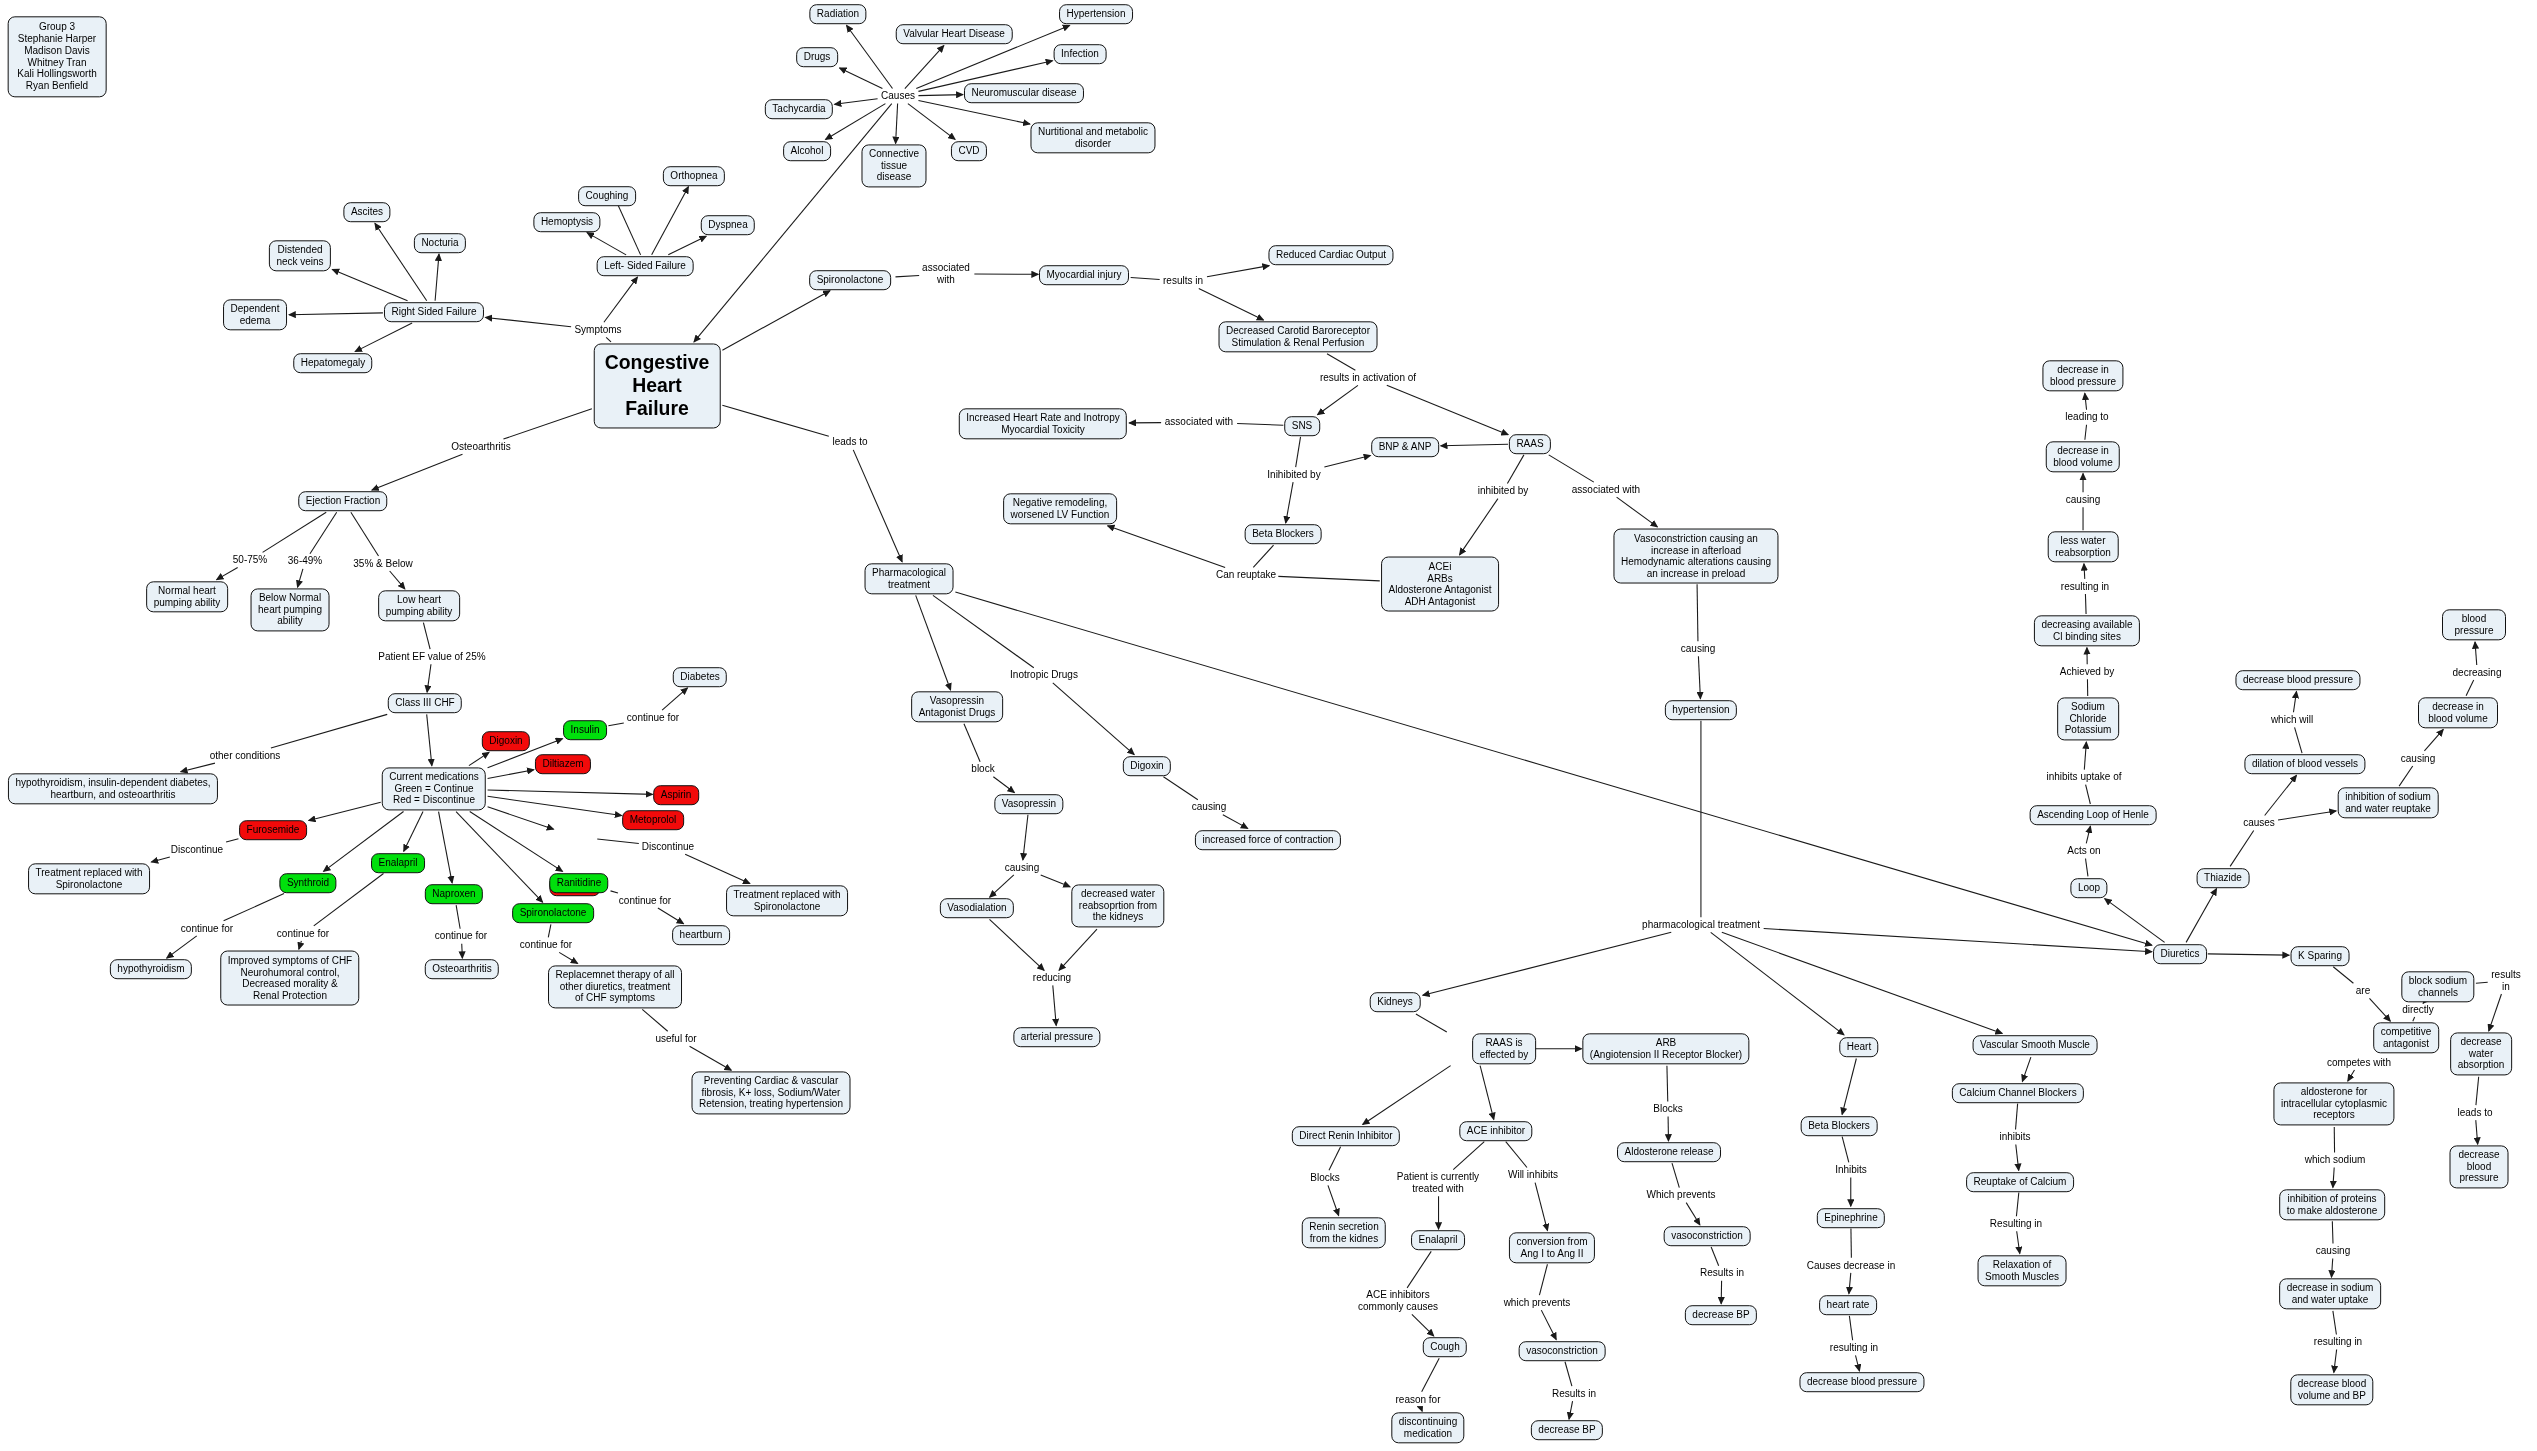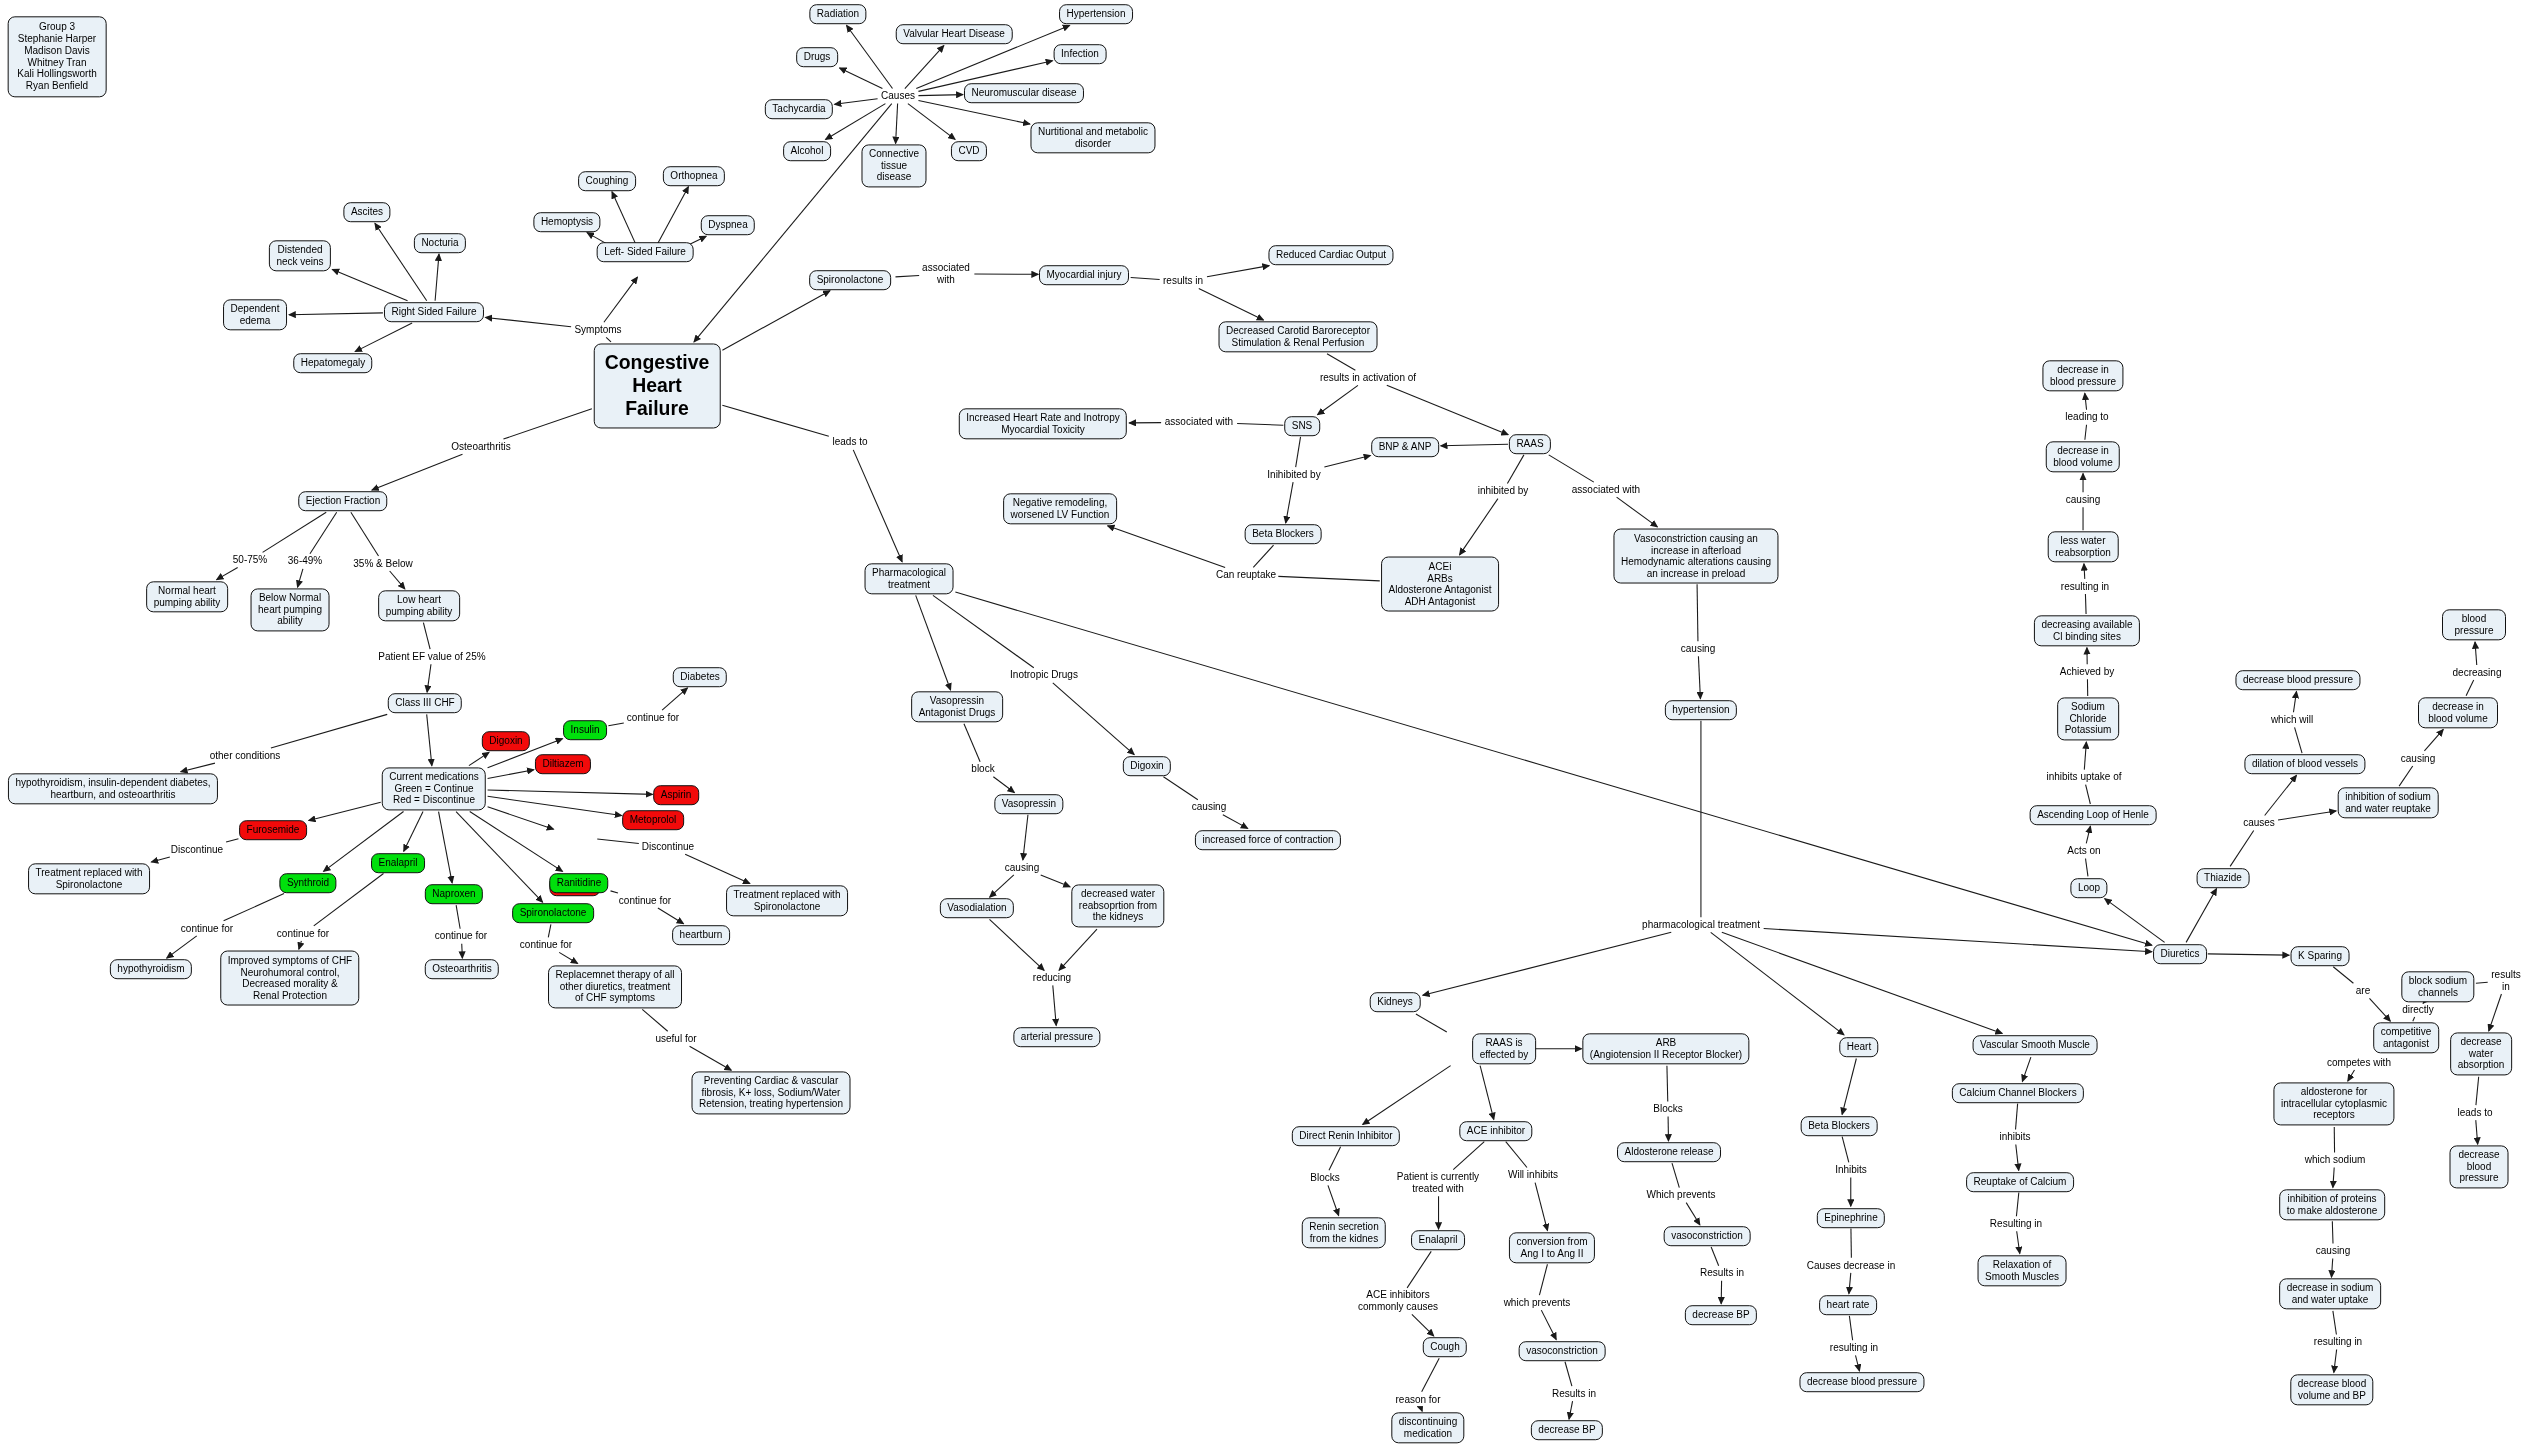--- a/index.html
+++ b/index.html
@@ -242,22 +242,22 @@
     <div class="node box" style="left: 969px; top: 151px;">CVD</div>
     <div class="node label" style="left: 598px; top: 330px;">Symptoms</div>
     <div class="node box" style="left: 434px; top: 312px;">Right Sided Failure</div>
     <div class="node box" style="left: 367px; top: 212px;">Ascites</div>
     <div class="node box" style="left: 300px; top: 256px;">Distended
 neck veins</div>
     <div class="node box" style="left: 440px; top: 243px;">Nocturia</div>
     <div class="node box" style="left: 255px; top: 315px;">Dependent
 edema</div>
     <div class="node box" style="left: 333px; top: 363px;">Hepatomegaly</div>
-    <div class="node box" style="left: 645px; top: 252px; border-radius: 7px;">Left- Sided Failure</div>
-    <div class="node box" style="left: 607px; top: 181px;">Coughing</div>
+    <div class="node box" style="left: 645px; top: 266px;">Left- Sided Failure</div>
+    <div class="node box" style="left: 607px; top: 196px; border-radius: 7px;">Coughing</div>
     <div class="node box" style="left: 567px; top: 222px;">Hemoptysis</div>
     <div class="node box" style="left: 694px; top: 176px;">Orthopnea</div>
     <div class="node box" style="left: 728px; top: 225px;">Dyspnea</div>
     <div class="node box" style="left: 850px; top: 280px;">Spironolactone</div>
     <div class="node label" style="left: 946px; top: 274px;">associated
 with</div>
     <div class="node box" style="left: 1084px; top: 275px;">Myocardial injury</div>
     <div class="node label" style="left: 1183px; top: 281px;">results in</div>
     <div class="node box" style="left: 1331px; top: 255px;">Reduced Cardiac Output</div>
     <div class="node box" style="left: 1298px; top: 337px;">Decreased Carotid Baroreceptor

